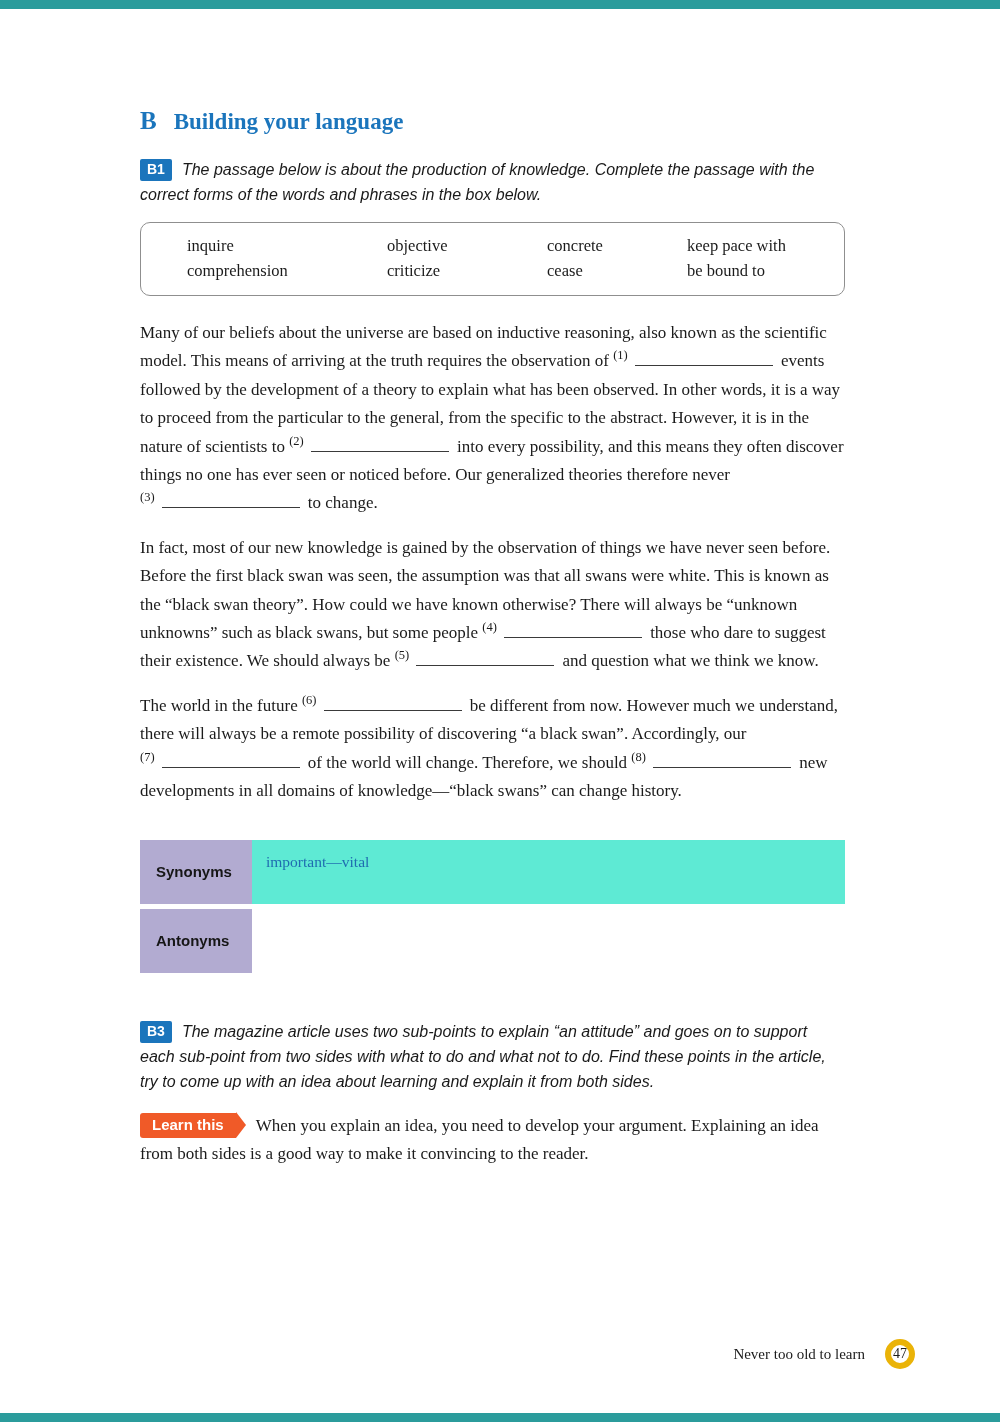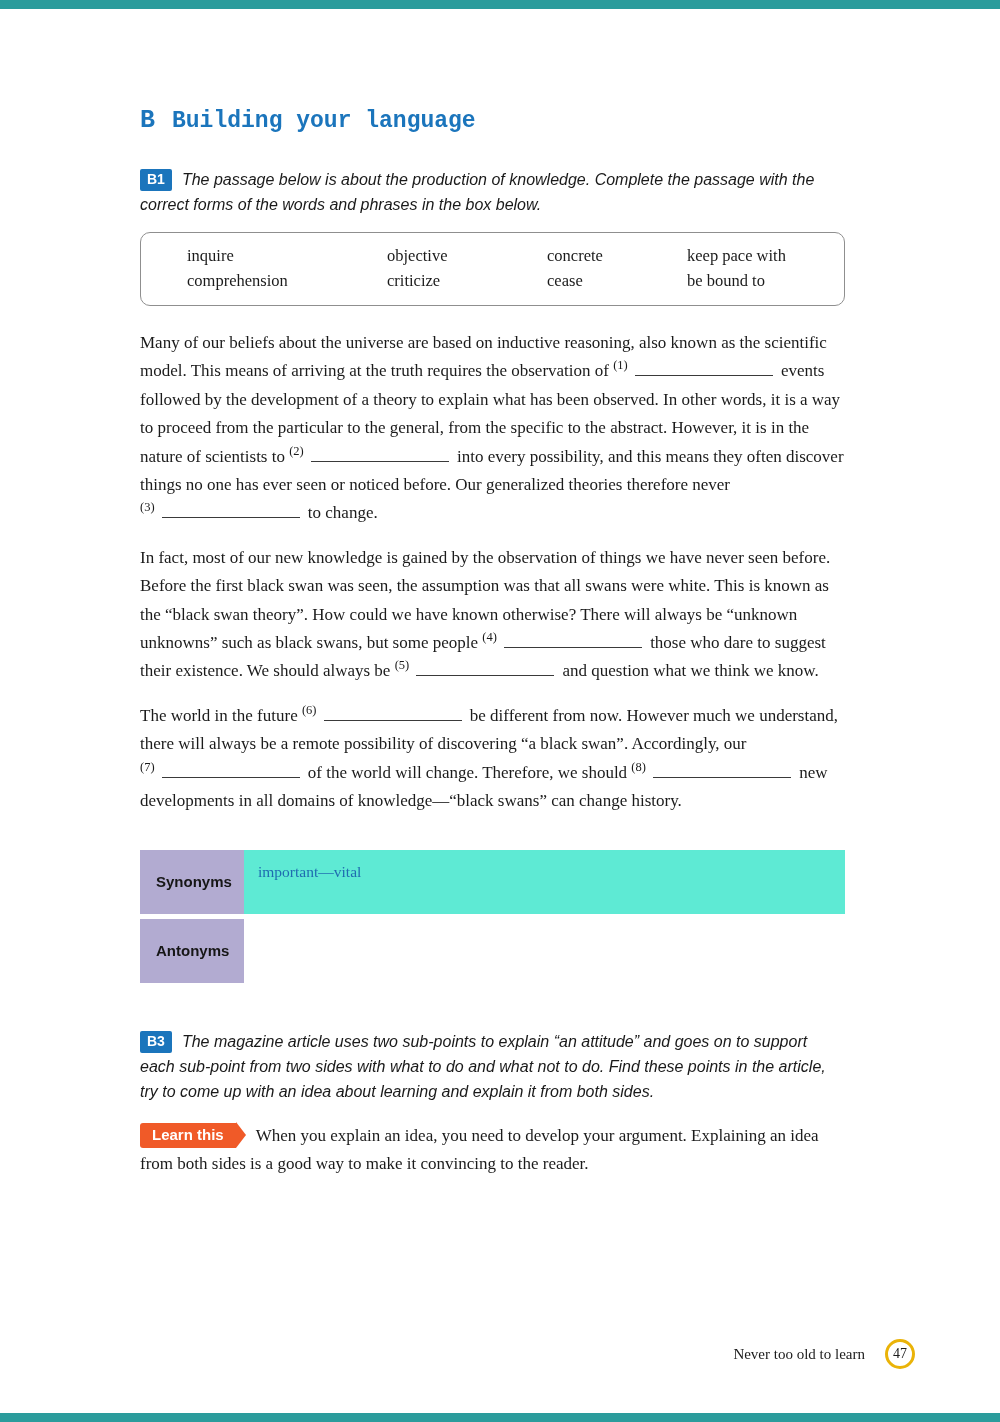--- a/index.html
+++ b/index.html
@@ -7,21 +7,21 @@
   .page {
     width:1000px; height:1422px; position:relative; background:#ffffff;
     font-family:"Liberation Serif", serif; color:#1b1b1b; overflow:hidden;
     margin:0 auto;
   }
   .edge-bar { position:absolute; left:0; width:100%; height:9px; background:#2b9c9c; }
   .edge-top { top:0; }
   .edge-bottom { bottom:0; }
   .content { padding:100px 155px 0 140px; }
 
-  .section-heading { font-family:Liberation Mono, monospace; color:#1b75bc; margin-bottom:30px; }
+  .section-heading { font-family:Liberation Serif, serif; color:#1b75bc; margin-bottom:20px; }
   .sec-letter { font-size:25px; font-weight:bold; margin-right:17px; }
   .sec-title  { font-size:23px; font-weight:bold; }
 
   .ex-label {
     display:inline-block; background:#1b75bc; color:#fff;
     font-family:"Liberation Sans", sans-serif; font-style:normal; font-weight:bold;
     font-size:14px; line-height:19px; padding:1px 7px 2px; border-radius:2px;
     margin-right:10px; vertical-align:1px;
   }
   .instr {
@@ -41,21 +41,21 @@
   .blank sup { font-size:12.5px; line-height:0; }
   .blank-line {
     display:inline-block; width:138px; height:1px; background:#3a3a3a;
     vertical-align:baseline; margin:0 4px 0 7px;
   }
 
   .b2-section { margin-top:34px; }
   .syn-table { margin-top:14px; }
   .syn-row { display:flex; margin-bottom:5px; }
   .syn-head {
-    width:104px; min-height:64px; background:#b2abd1;
+    width:112px; min-height:64px; background:#b2abd1;
     display:flex; align-items:center; padding-left:16px;
     font-family:"Liberation Sans", sans-serif; font-weight:bold; font-size:15px; color:#161616;
   }
   .syn-cell {
     flex:1; background:#5eead4; color:#1f6cb0;
     font-family:Liberation Serif, serif; font-size:15.5px; padding:13px 14px;
   }
 
   .b3-section { margin-top:46px; }
 
@@ -69,21 +69,21 @@
   .learn-tag::after {
     content:""; position:absolute; right:-10px; top:50%; transform:translateY(-50%);
     border-left:10px solid #f05a28; border-top:13px solid transparent; border-bottom:13px solid transparent;
   }
 
   .footer {
     position:absolute; right:85px; bottom:53px;
     display:flex; align-items:center; gap:20px; font-size:15px; color:#1b1b1b;
   }
   .page-circle {
-    width:30px; height:30px; border:3px solid #eab308; border-radius:50%;
+    width:30px; height:30px; border:6px solid #eab308; border-radius:50%;
     display:flex; align-items:center; justify-content:center; font-size:14px;
   }
 </style>
 </head>
 <body>
 
 <div class="page">
   <div class="edge-bar edge-top"></div>
 
   <div class="content">

